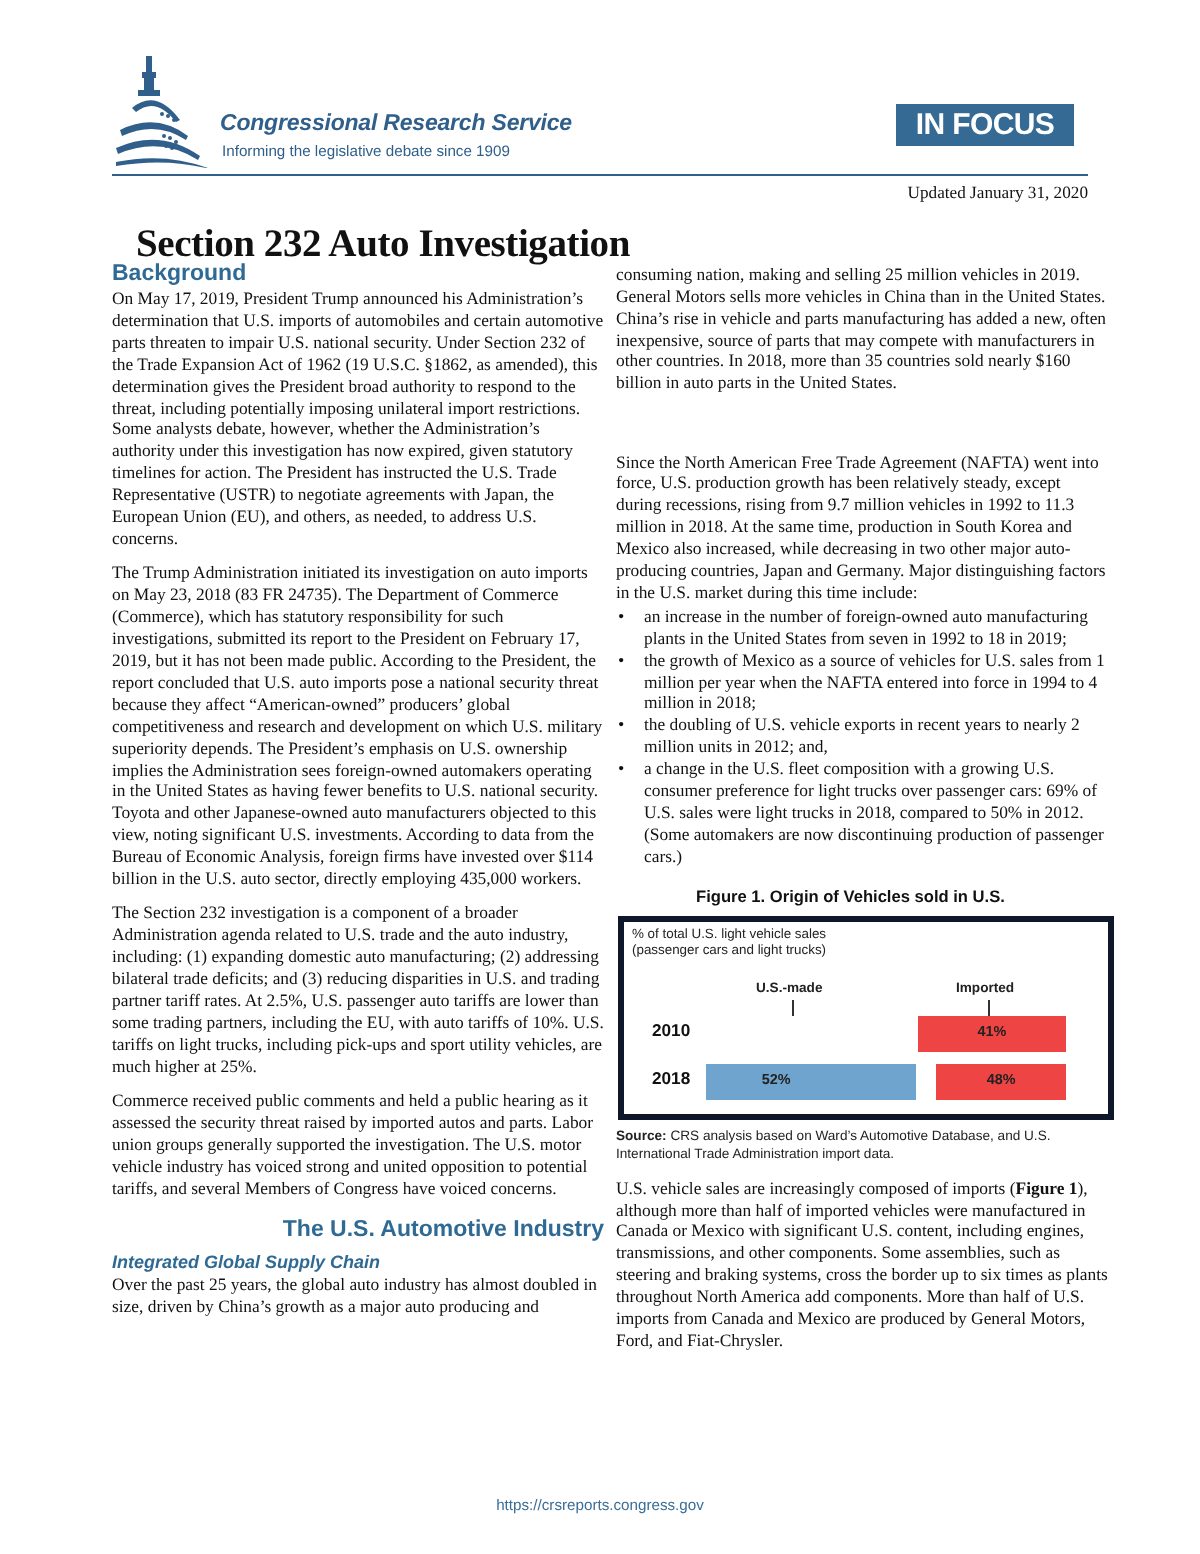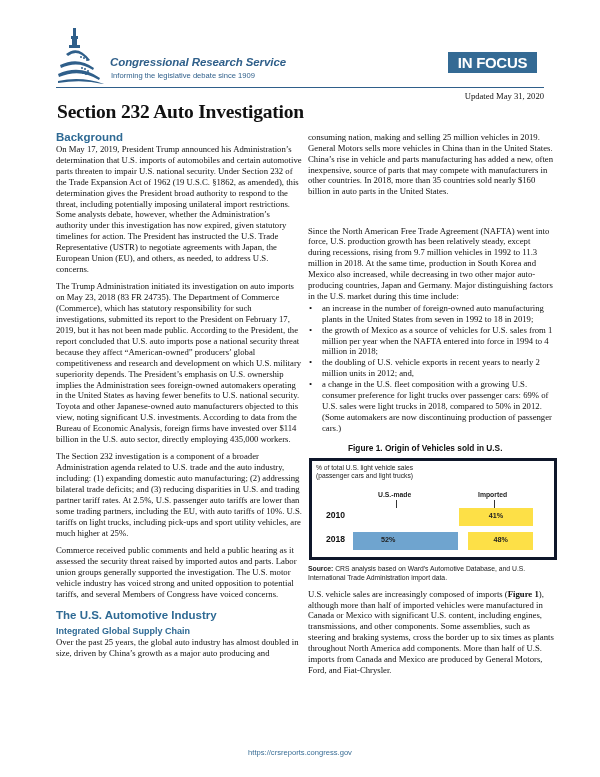--- a/index.html
+++ b/index.html
@@ -10,35 +10,35 @@
   .crs-tag { left: 111px; top: 71px; font-family: "Liberation Sans", sans-serif; font-size: 7.6px; color: #2f5f8a; white-space: nowrap; }
   .hrule { left: 56px; top: 87px; width: 488px; height: 1px; background: #2f5f8a; }
   .infocus { left: 448px; top: 52px; width: 89px; height: 21px; background: #346a94; color: #fff; font-family: "Liberation Sans", sans-serif; font-weight: bold; font-size: 15px; line-height: 21px; text-align: center; letter-spacing: -0.3px; }
   .updated { right: 56px; top: 91px; font-size: 8.6px; white-space: nowrap; }
   .title { left: 56px; top: 100px; font-size: 19.5px; font-weight: bold; white-space: nowrap; letter-spacing: -0.2px; }
   .col { width: 246px; font-size: 8.7px; line-height: 10.9px; }
   .col p { margin: 0 0 6.5px 0; }
   .col1 { left: 56px; top: 130px; }
   .col2 { left: 308px; top: 132px; }
   h2 { font-family: "Liberation Sans", sans-serif; color: #2f6a94; font-size: 11.5px; font-weight: bold; margin: 0; line-height: 14px; }
-  h3 { font-family: "Liberation Sans", sans-serif; color: #2f6a94; font-size: 9px; font-weight: bold; margin: 0; line-height: 11px; }
-  .h2-gap { margin-top: 8px !important; }
+  h3 { font-family: "Liberation Sans", sans-serif; color: #2f6a94; font-size: 9px; font-weight: bold; margin: 0; line-height: 11px; font-style: italic; }
+  .h2-gap { margin-top: 8px !important; text-align: right; }
   ul { margin: 0 0 6.5px 0; padding: 0; list-style: none; }
   li { position: relative; padding-left: 14px; }
   li::before { content: "\2022"; position: absolute; left: 1px; top: 0; font-size: 9px; }
   .fig-title { font-family: "Liberation Sans", sans-serif; font-weight: bold; font-size: 8.3px; margin: 9px 0 4px 0; padding-left: 40px; }
   .fig-box { border: 3px solid #0f172a; height: 96px; position: relative; width: 242px; margin-left: 1px; }
   .fig-note { position: absolute; left: 4px; top: 3px; font-family: "Liberation Sans", sans-serif; font-size: 6.7px; line-height: 8.3px; color: #222; }
   .leg { position: absolute; font-family: "Liberation Sans", sans-serif; font-weight: bold; font-size: 6.8px; color: #222; }
   .tick { position: absolute; width: 1px; height: 8px; background: #333; }
   .yr { position: absolute; left: 14px; font-family: "Liberation Sans", sans-serif; font-weight: bold; font-size: 8.6px; }
   .bar { position: absolute; left: 41px; width: 180px; height: 18px; display: flex; }
   .seg { height: 100%; display: flex; align-items: center; justify-content: center; font-family: "Liberation Sans", sans-serif; font-weight: bold; font-size: 7.2px; color: #222; }
   .seg-us { background: #6fa4cf; }
-  .seg-imp { background: #fde047; border-left: 1px solid #fff; }
+  .seg-imp { background: #ef4444; border-left: 1px solid #fff; }
   .source { font-family: "Liberation Sans", sans-serif; font-size: 6.8px; line-height: 9.5px; margin: 4px 0 6px 0; color: #222; }
   .footer { left: 0; width: 600px; top: 748px; text-align: center; font-family: "Liberation Sans", sans-serif; font-size: 7.6px; color: #3a6e96; }
 </style>
 </head>
 <body>
 
 <div class="abs logo">
   <svg width="52" height="60" viewBox="0 0 52 60">
     <g fill="#2f5f8a">
       <rect x="17" y="4" width="3" height="8"></rect>
@@ -57,23 +57,23 @@
         <circle cx="32" cy="47" r="1"></circle>
       <circle cx="27" cy="49" r="1"></circle>
         <circle cx="30" cy="50" r="1"></circle>
     </g>
   </svg>
 </div>
 <div class="abs crs-name">Congressional Research Service</div>
 <div class="abs crs-tag">Informing the legislative debate since 1909</div>
 <div class="abs infocus">IN FOCUS</div>
 <div class="abs hrule"></div>
-<div class="abs updated">Updated May 31, 2020</div>
+<div class="abs updated">Updated January 31, 2020</div>
 
-<h1 class="abs title" style="margin:1px;">Section 232 Auto Investigation</h1>
+<h1 class="abs title" style="margin:12px;">Section 232 Auto Investigation</h1>
 
 <div class="abs col col1">
   <h2>Background</h2>
   <p>On May 17, 2019, President Trump announced his Administration’s determination that U.S. imports of automobiles and certain automotive parts threaten to impair U.S. national security. Under Section 232 of the Trade Expansion Act of 1962 (19 U.S.C. §1862, as amended), this determination gives the President broad authority to respond to the threat, including potentially imposing unilateral import restrictions. Some analysts debate, however, whether the Administration’s authority under this investigation has now expired, given statutory timelines for action. The President has instructed the U.S. Trade Representative (USTR) to negotiate agreements with Japan, the European Union (EU), and others, as needed, to address U.S. concerns.</p>
   <p>The Trump Administration initiated its investigation on auto imports on May 23, 2018 (83 FR 24735). The Department of Commerce (Commerce), which has statutory responsibility for such investigations, submitted its report to the President on February 17, 2019, but it has not been made public. According to the President, the report concluded that U.S. auto imports pose a national security threat because they affect “American-owned” producers’ global competitiveness and research and development on which U.S. military superiority depends. The President’s emphasis on U.S. ownership implies the Administration sees foreign-owned automakers operating in the United States as having fewer benefits to U.S. national security. Toyota and other Japanese-owned auto manufacturers objected to this view, noting significant U.S. investments. According to data from the Bureau of Economic Analysis, foreign firms have invested over $114 billion in the U.S. auto sector, directly employing 435,000 workers.</p>
   <p>The Section 232 investigation is a component of a broader Administration agenda related to U.S. trade and the auto industry, including: (1) expanding domestic auto manufacturing; (2) addressing bilateral trade deficits; and (3) reducing disparities in U.S. and trading partner tariff rates. At 2.5%, U.S. passenger auto tariffs are lower than some trading partners, including the EU, with auto tariffs of 10%. U.S. tariffs on light trucks, including pick-ups and sport utility vehicles, are much higher at 25%.</p>
   <p>Commerce received public comments and held a public hearing as it assessed the security threat raised by imported autos and parts. Labor union groups generally supported the investigation. The U.S. motor vehicle industry has voiced strong and united opposition to potential tariffs, and several Members of Congress have voiced concerns.</p>
   <h2 class="h2-gap" style="margin-bottom:4px;">The U.S. Automotive Industry</h2>
   <h3>Integrated Global Supply Chain</h3>
   <p style="height:22px; overflow:hidden;"><span>Over the past 25 years, the global auto industry has almost doubled in size, driven by China’s growth as a major auto producing and consuming nation, making and selling 25 million vehicles in 2019. General Motors sells more vehicles in China than in the United States. China’s rise in vehicle and parts manufacturing has added a new, often inexpensive, source of parts that may compete with manufacturers in other countries. In 2018, more than 35 countries sold nearly $160 billion in auto parts in the United States.</span></p>

